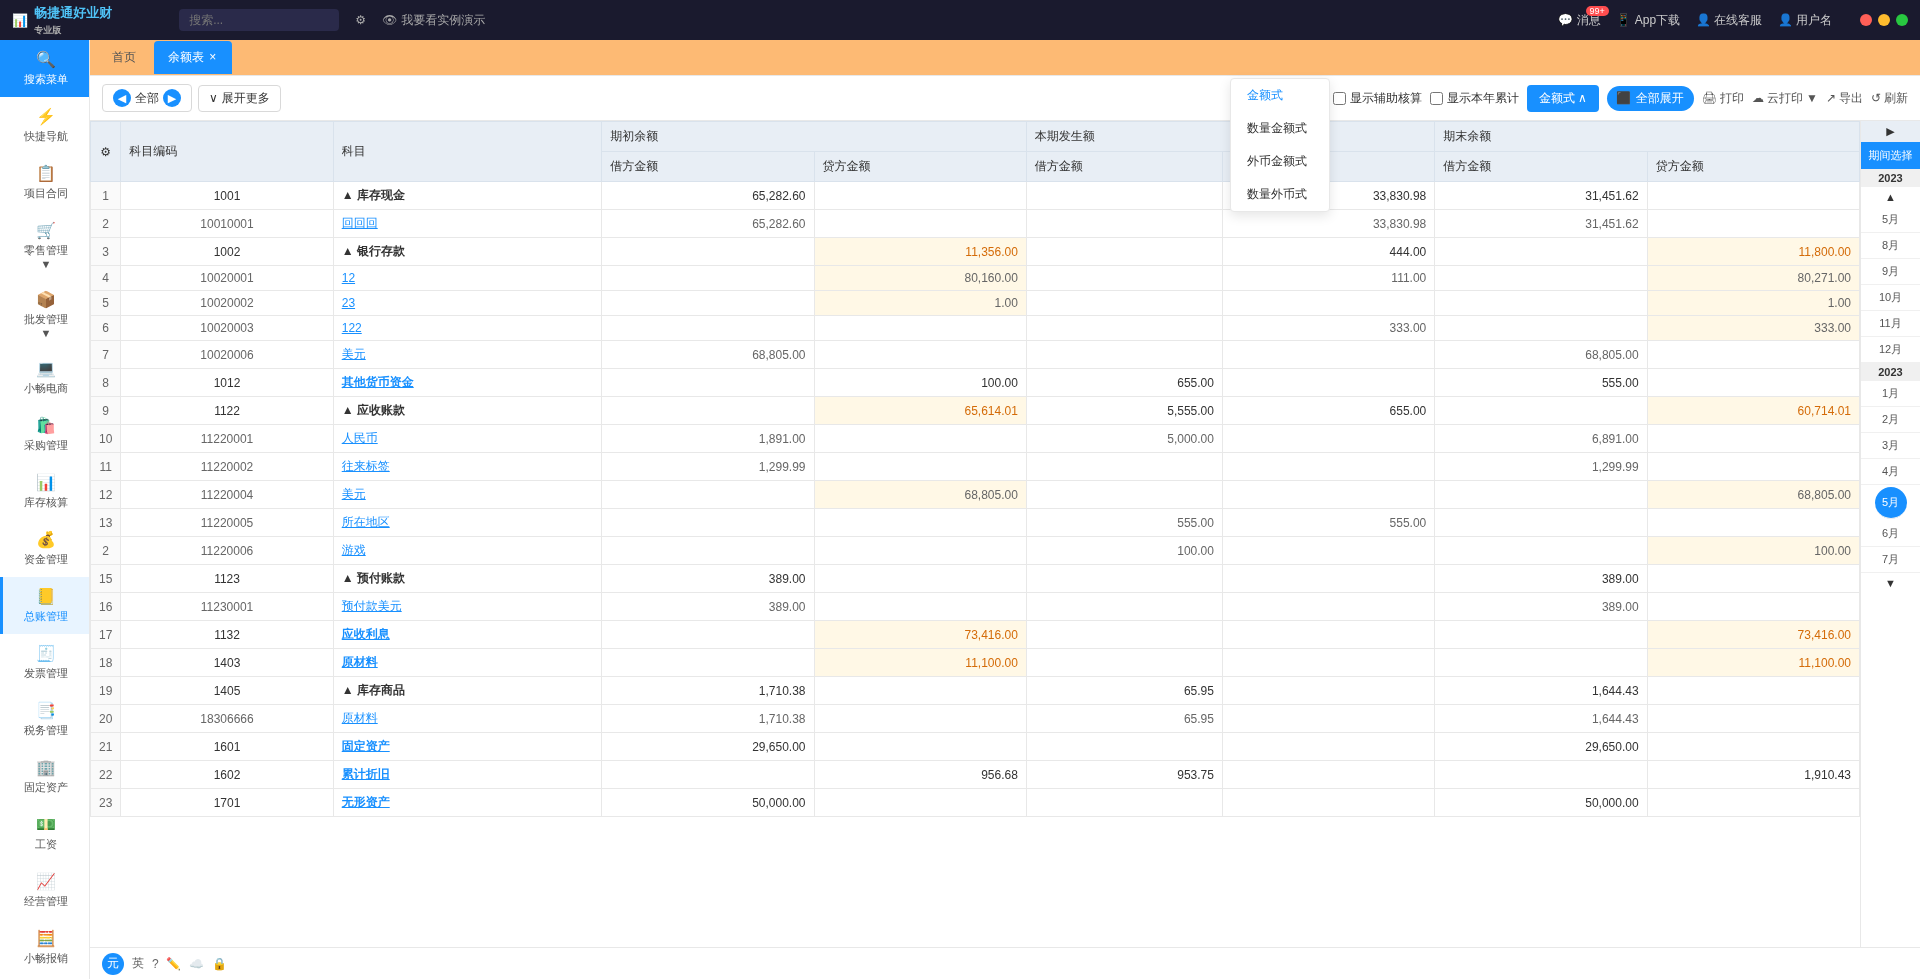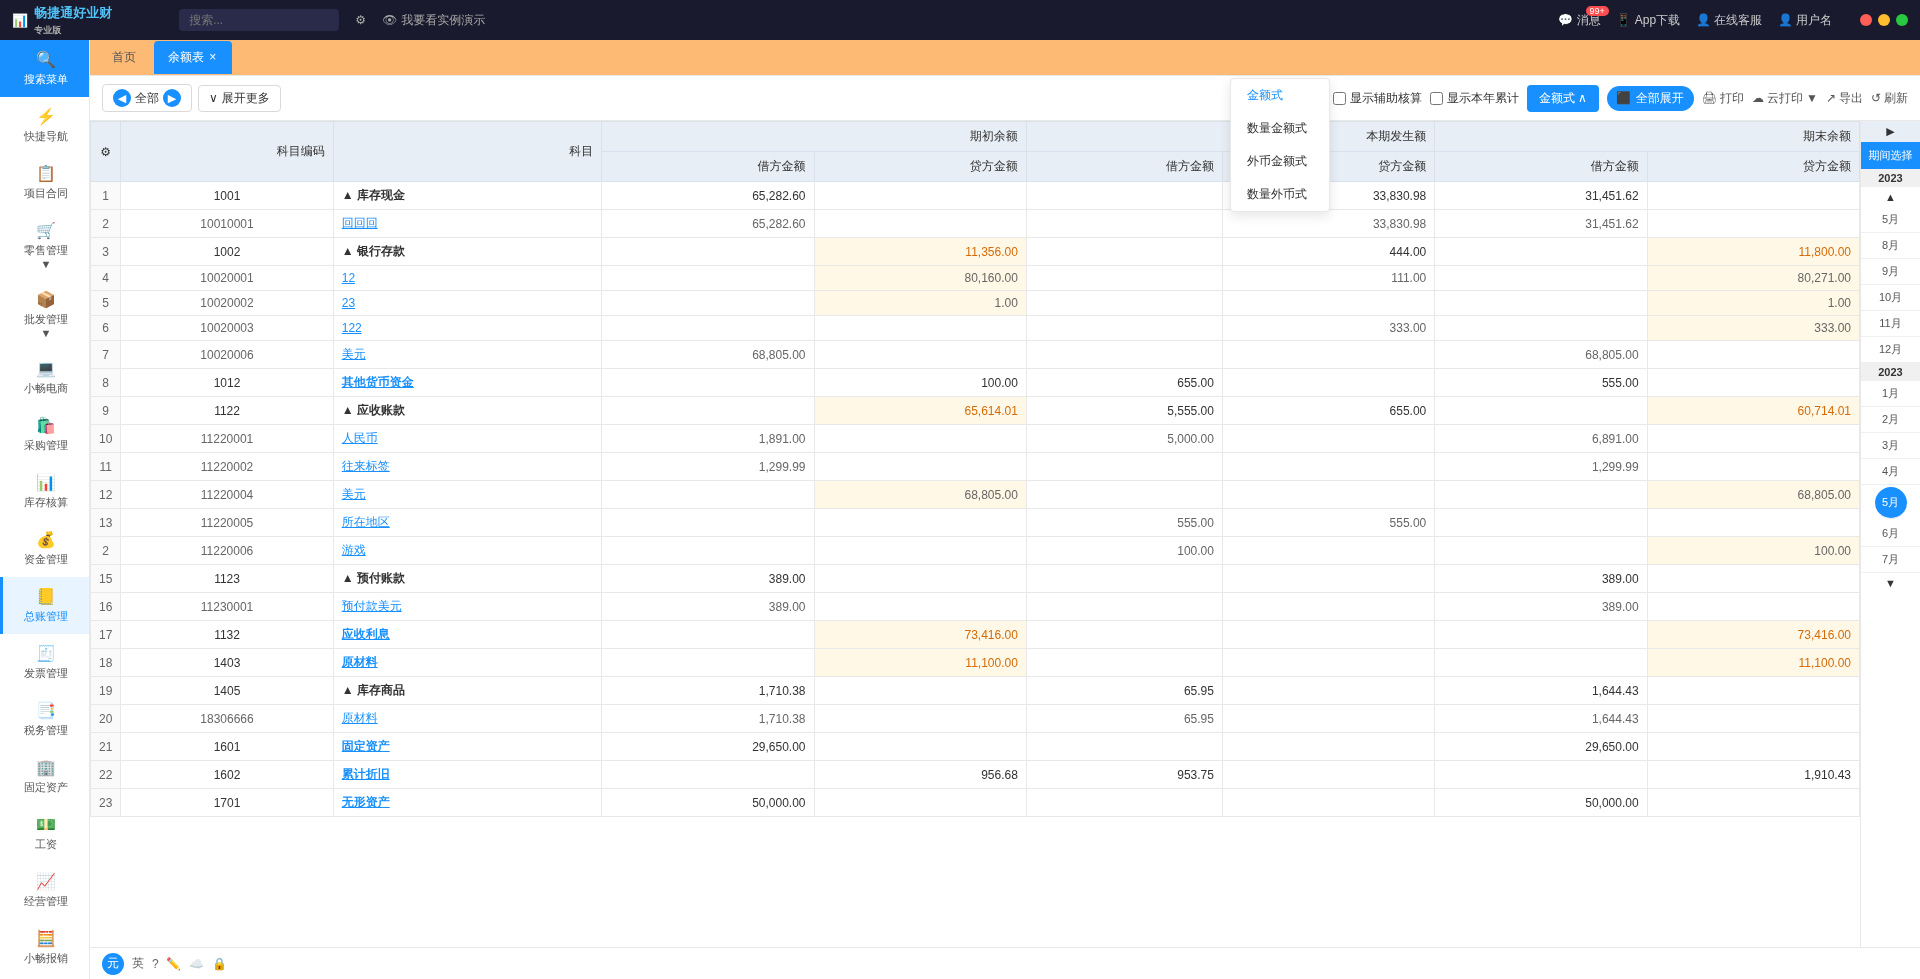--- a/index.html
+++ b/index.html
@@ -43,21 +43,21 @@
     .toolbar-right { margin-left: auto; display: flex; align-items: center; gap: 8px; }
     .btn-return { background: #ff7a00; color: #fff; border: none; border-radius: 4px; padding: 5px 12px; cursor: pointer; font-size: 12px; }
     .checkbox-group { display: flex; gap: 4px; font-size: 12px; }
     .btn-amount { background: #1890ff; color: #fff; border: none; border-radius: 4px; padding: 5px 12px; cursor: pointer; font-size: 12px; display: flex; align-items: center; gap: 3px; position: relative; }
     .toggle-btn { display: flex; align-items: center; gap: 4px; background: #1890ff; color: #fff; border: none; border-radius: 20px; padding: 4px 10px; cursor: pointer; font-size: 12px; }
     .action-btn { display: flex; align-items: center; gap: 3px; background: none; border: none; cursor: pointer; font-size: 12px; color: #555; }
 
     
     .table-area { flex: 1; overflow: auto; background: #fff; position: relative; }
     table { width: 100%; border-collapse: collapse; font-size: 12px; }
-    thead th { background: #e8eef5; border: 1px solid #d9e2ec; padding: 6px 8px; text-align: right; font-weight: normal; color: #333; position: sticky; top: 0; z-index: 2; }
+    thead th { background: #e8eef5; border: 1px solid #d9e2ec; padding: 6px 8px; text-align: left; font-weight: normal; color: #333; position: sticky; top: 0; z-index: 2; }
     tbody td { border: 1px solid #e8e8e8; padding: 5px 8px; }
     .row-num { text-align: center; color: #666; background: #fafafa; }
     .col-code { text-align: center; }
     .col-amount { text-align: right; }
     .highlight-credit { background: #fff8e6 !important; color: #d46b08; }
     .sub-row td { color: #666; }
     .link-text { color: #1890ff; text-decoration: underline; cursor: pointer; }
     .settings-col { width: 30px; text-align: center; cursor: pointer; }
 
     

